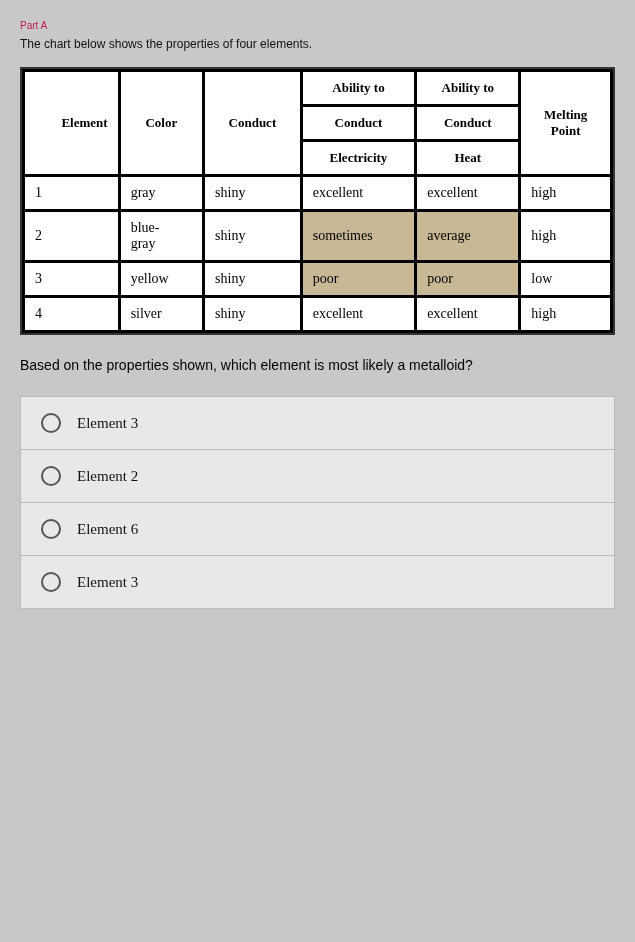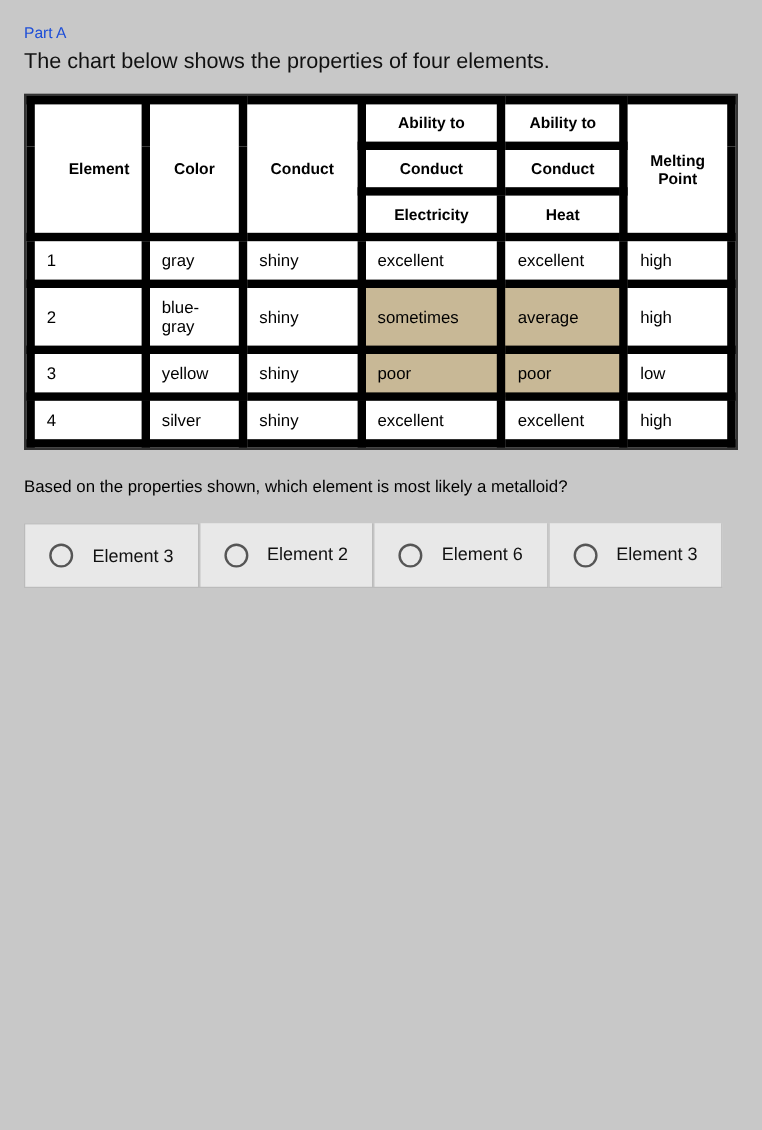--- a/index.html
+++ b/index.html
@@ -18,48 +18,49 @@
     }
 
     .page {
       background-color: #c8c8c8;
       width: 635px;
       min-height: 942px;
       padding: 20px 20px 30px 20px;
     }
 
     .part-label {
-      font-size: 13px;
-      color: #1d4ed8;
+      font-size: 10px;
+      color: #be185d;
       margin-bottom: 6px;
     }
 
     .intro-text {
-      font-size: 18px;
+      font-size: 12px;
       margin-bottom: 16px;
       color: #111;
     }
 
     .table-container {
       background: white;
       border: 2px solid #333;
       margin-bottom: 20px;
     }
 
     table {
       width: 100%;
       border-collapse: collapse;
     }
 
     th, td {
-      border: 7px solid #000000;
+      border: 3px solid #000000;
       padding: 8px 10px;
       text-align: left;
       vertical-align: middle;
       font-size: 14px;
+      font-family: Liberation Serif, serif;
     }
 
     thead th {
       font-weight: bold;
       font-size: 13px;
       vertical-align: middle;
       text-align: center;
       background-color: #fff;
     }
 
@@ -78,21 +79,23 @@
 
     .question-text {
       font-size: 14px;
       margin-bottom: 20px;
       color: #000000;
       line-height: 1.5;
     }
 
     .options-container {
       display: flex;
+      flex-direction: column;
       gap: 0;
+      font-family: Liberation Serif, serif;
     }
 
     .option-row {
       display: flex;
       align-items: center;
       background-color: #e8e8e8;
       border: 1px solid #bbb;
       padding: 16px 20px;
       gap: 16px;
       cursor: pointer;

